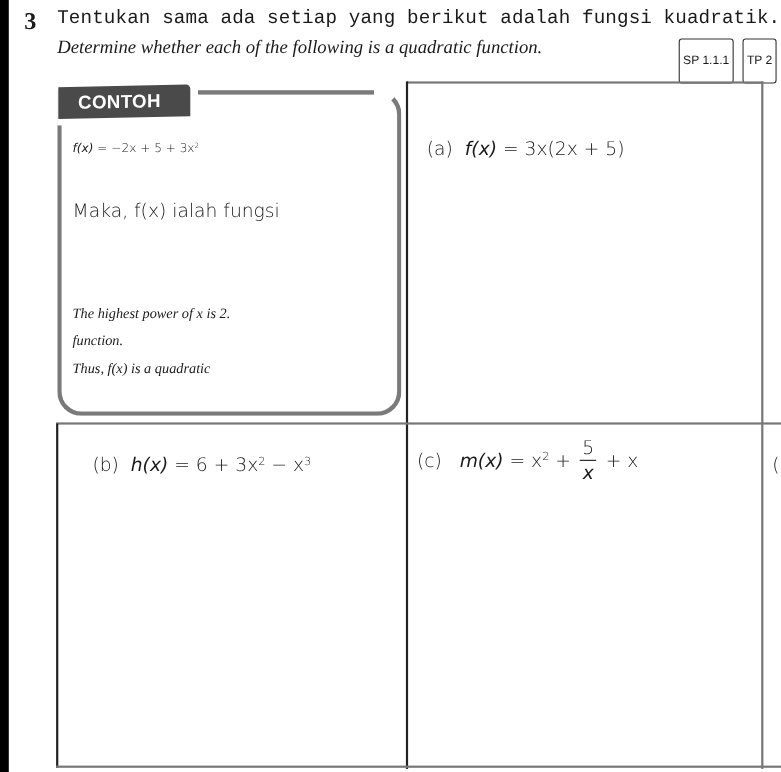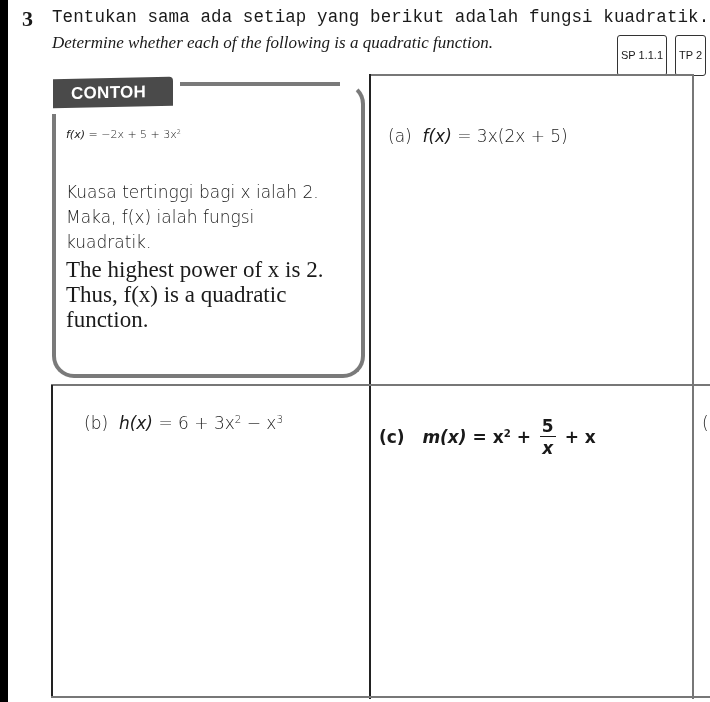--- a/index.html
+++ b/index.html
@@ -54,22 +54,22 @@
     }
     .ex-mask { position: absolute; left: 52px; top: 82px; width: 8px; height: 32px; background: #fff; }
     .math { font-family: "DejaVu Sans", sans-serif; font-weight: 300; }
     .mi { font-style: italic; }
     .ex-eq { position: absolute; left: 66px; top: 128px; font-size: 11px; white-space: nowrap; }
     .ex-text-ms {
       position: absolute; left: 66px; top: 180px; width: 290px;
       font-family: "DejaVu Sans", sans-serif; font-size: 17px; font-weight: 300; line-height: 25px;
     }
     .ex-text-en {
-      position: absolute; left: 66px; top: 257px; width: 290px;
-      font-family: "Liberation Serif", serif; font-size: 23px; line-height: 25px;
+      position: absolute; left: 66px; top: 272px; width: 290px;
+      font-family: "Liberation Serif", serif; font-style: italic; font-size: 13px; line-height: 25px;
     }
     sup { font-size: 60%; vertical-align: 0.55em; line-height: 0; }
 
     .cell-label { position: absolute; font-size: 17px; white-space: nowrap; font-weight: 300; }
     .frac { display: inline-block; vertical-align: middle; text-align: center; margin: 0 3px; }
     .frac .num { display: block; border-bottom: 1.5px solid #1a1a1a; padding: 0 2px; line-height: 20px; }
     .frac .den { display: block; line-height: 22px; }
   </style>
 </head>
 <body>
@@ -93,45 +93,43 @@
 <div class="ex-mask"></div>
 <div class="ex-topline"></div>
 <div class="ex-badge">CONTOH</div>
 
 <div class="ex-eq math">
   <span class="mi">f(x)</span>
   <span>= −2x + 5 + 3x</span><sup>2</sup>
 </div>
 
 <div class="ex-text-ms">
-  <div>Kuasa tertinggi bagi x ialah 2.</div>
   <div>Maka, f(x) ialah fungsi</div>
-  <div>kuadratik.</div>
 </div>
 <div class="ex-text-en">
   <div>The highest power of x is 2.</div>
+  <div>function.</div>
   <div>Thus, f(x) is a quadratic</div>
-  <div>function.</div>
 </div>
 
 <div class="cell-label math" style="left:388px;top:82px;margin-top:44px;">
   <span>(a)</span>&nbsp;
   <span class="mi">f(x)</span>
   <span>= 3x(2x + 5)</span>
 </div>
 <div style="position:absolute;left:372px;top:110px;width:318px;height:272px;"></div>
 
 <div class="cell-label math" style="left:62px;top:413px;margin-left:22px;">
   <span>(b)</span>&nbsp;
   <span class="mi">h(x)</span>
   <span>= 6 + 3x</span><sup>2</sup><span> − x</span><sup>3</sup>
 </div>
 <div style="position:absolute;left:54px;top:445px;width:313px;height:248px;"></div>
 
-<div class="cell-label math" style="left:379px;top:416px;font-weight:bold;">
+<div class="cell-label math" style="left:379px;top:398px;">
   <span>(c)</span>&nbsp;&nbsp;
   <span class="mi">m(x)</span>
   <span>= x</span><sup>2</sup>
   <span>+</span>
   <span class="frac">
     <span class="num">5</span>
     <span class="den mi">x</span>
   </span>
   <span>+ x</span>
 </div>

